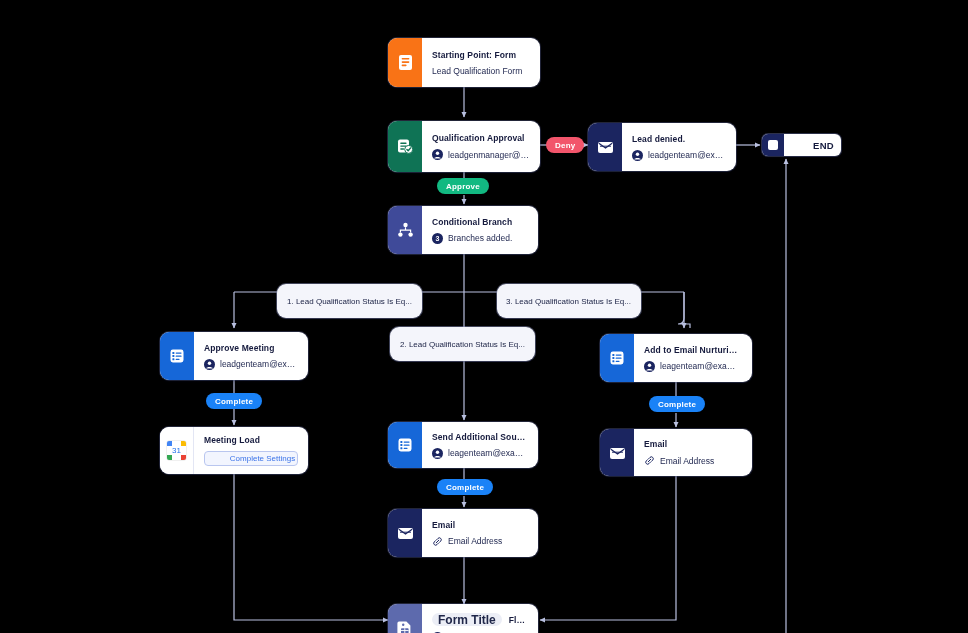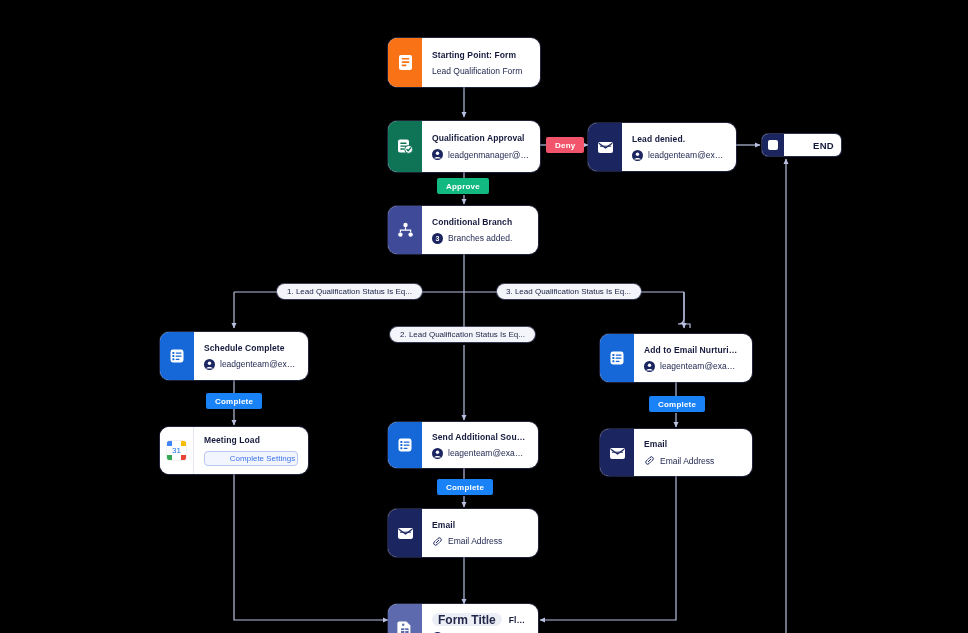--- a/index.html
+++ b/index.html
@@ -87,38 +87,38 @@
   .avatar-ico { flex: 0 0 11px; }
 
   
   .pill {
     position: absolute;
     display: flex;
     align-items: center;
     justify-content: center;
     height: 16px;
     padding: 0 9px;
-    border-radius: 2px;
+    border-radius: 8px;
     font-size: 8px;
     font-weight: bold;
     color: #ffffff;
     letter-spacing: .2px;
     white-space: nowrap;
     z-index: 6;
   }
   .pill-approve { background: #12b981; }
   .pill-deny    { background: #f2556b; }
   .pill-complete{ background: #1a82f7; }
 
   
   .cond {
     position: absolute;
     display: flex;
     align-items: center;
-    height: 15px;
+    height: 34px;
     padding: 0 10px;
     border-radius: 9px;
     background: #f4f5fb;
     box-shadow: 0 1px 2px rgba(10,14,45,.35), 0 0 0 1px rgba(150,158,205,.45);
     font-size: 8px;
     color: #202749;
     white-space: nowrap;
     max-width: 150px;
     overflow: hidden;
     z-index: 6;
@@ -378,21 +378,21 @@
         <rect x="1.5" y="1.5" width="13" height="13" rx="2.4" fill="#fff"></rect>
         <rect x="3.4" y="4" width="2" height="2" rx=".5" fill="#1667d8"></rect>
         <rect x="3.4" y="7.1" width="2" height="2" rx=".5" fill="#1667d8"></rect>
         <rect x="3.4" y="10.2" width="2" height="2" rx=".5" fill="#1667d8"></rect>
         <rect x="6.6" y="4.5" width="6" height="1.2" rx=".6" fill="#1667d8"></rect>
         <rect x="6.6" y="7.6" width="6" height="1.2" rx=".6" fill="#1667d8"></rect>
         <rect x="6.6" y="10.7" width="4" height="1.2" rx=".6" fill="#1667d8"></rect>
       </svg>
     </div>
     <div class="body">
-      <div class="title">Schedule Complete</div>
+      <div class="title">Approve Meeting</div>
       <div class="meta">
         <svg class="ico avatar-ico" width="11" height="11" viewBox="0 0 11 11">
           <circle cx="5.5" cy="5.5" r="5.5" fill="#1b2560"></circle>
           <circle cx="5.5" cy="4.2" r="1.7" fill="#fff"></circle>
           <path d="M2.2,9.6 C2.6,7.6 8.4,7.6 8.8,9.6 z" fill="#fff"></path>
         </svg>
         <span class="txt">leadgenteam@exampl...</span>
       </div>
     </div>
   </div>

